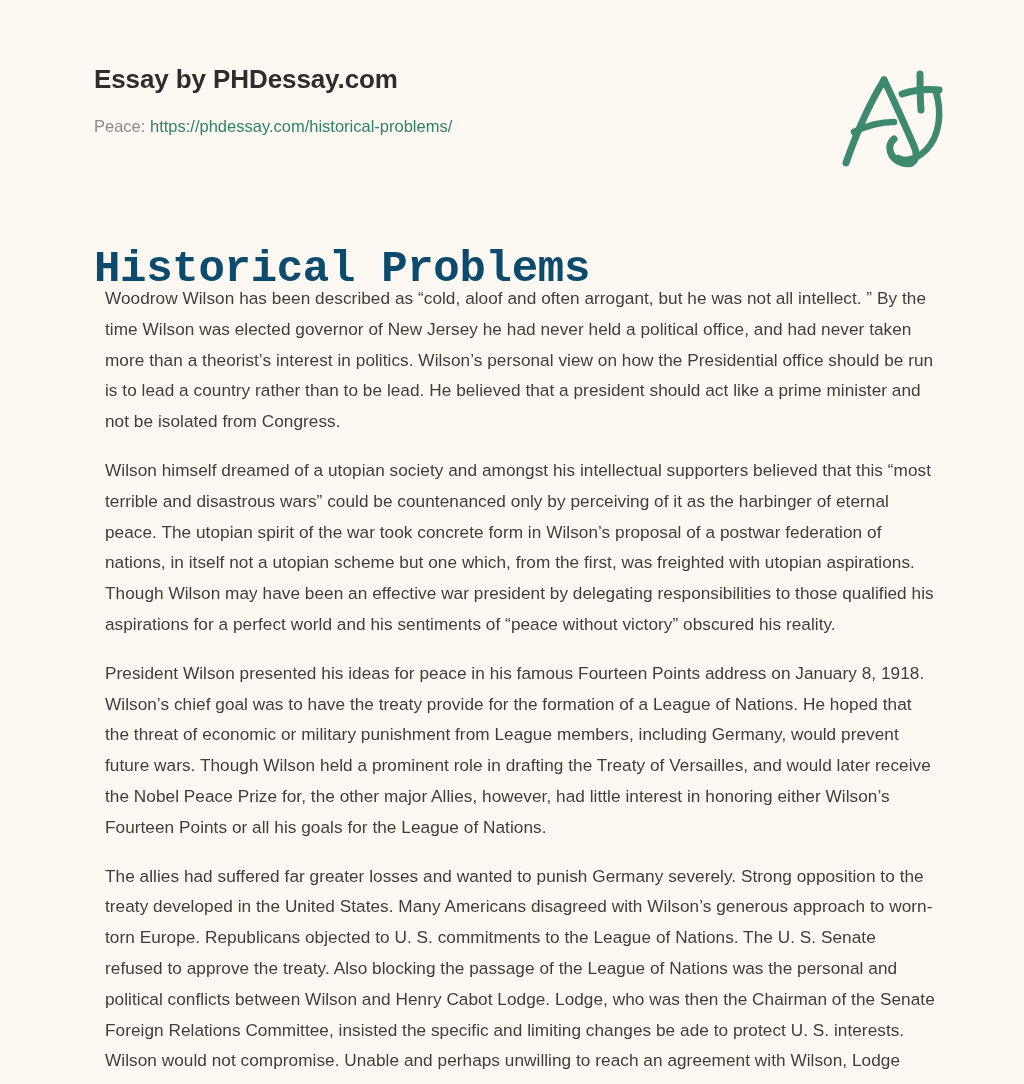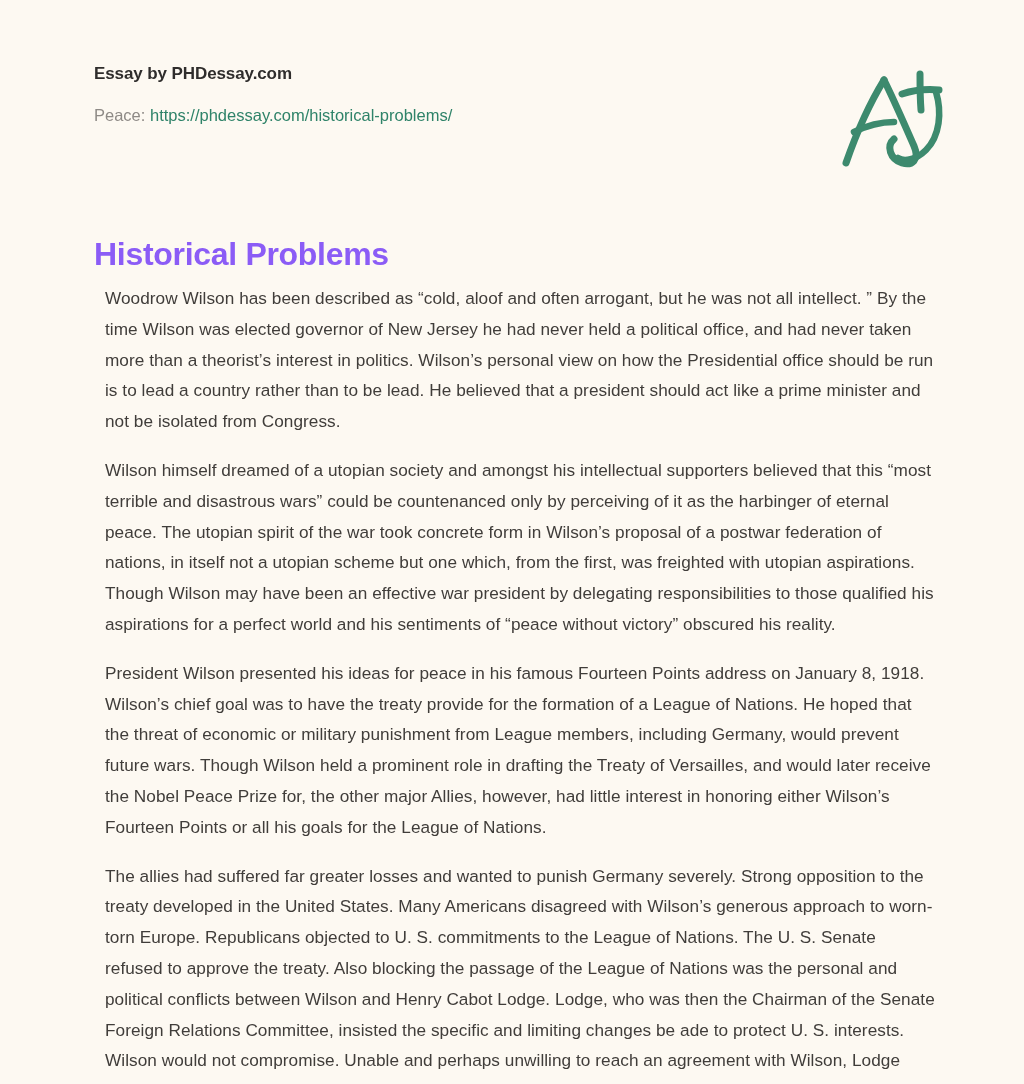--- a/index.html
+++ b/index.html
@@ -26,21 +26,21 @@
   
   .header {
     position: absolute;
     left: 94px;
     top: 64px;
     width: 860px;
     height: 110px;
   }
 
   .brand-line {
-    font-size: 17px;
+    font-size: 26px;
     font-weight: bold;
     letter-spacing: -0.1px;
     color: #2f2d2c;
     line-height: 1.2;
     white-space: nowrap;
   }
 
   .source-line {
     margin-top: 21px;
     font-size: 16.5px;
@@ -67,26 +67,27 @@
     display: block;
     width: 120px;
     height: 110px;
   }
 
   
   .doc-title {
     position: absolute;
     left: 94px;
     top: 213px;
-    font-size: 32px;
+    font-size: 44px;
     font-weight: bold;
     letter-spacing: -0.3px;
-    color: #8b5cf6;
+    color: #0c4a6e;
     line-height: 1.25;
     white-space: nowrap;
+    font-family: Liberation Mono, monospace;
   }
 
   
   .body-copy {
     position: absolute;
     left: 94px;
     top: 283px;
     width: 843px;
   }
 

